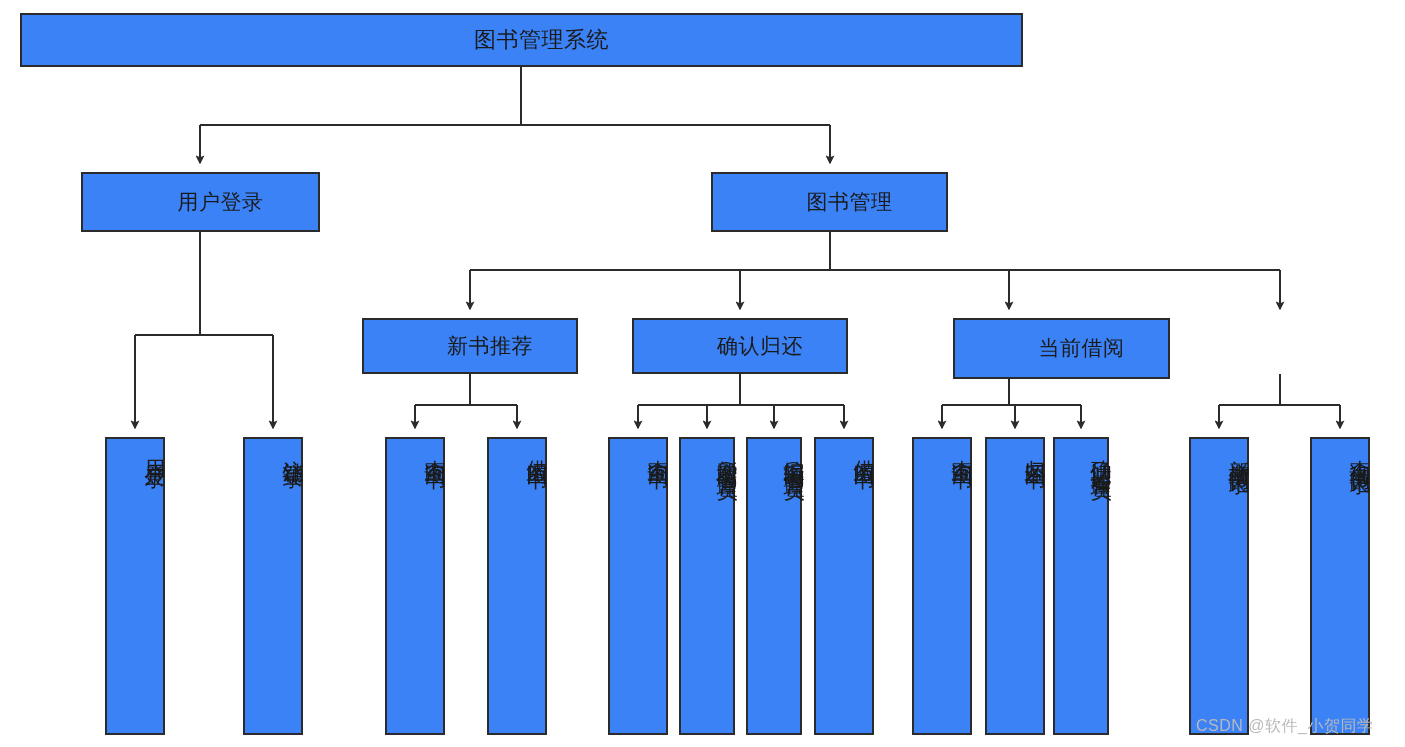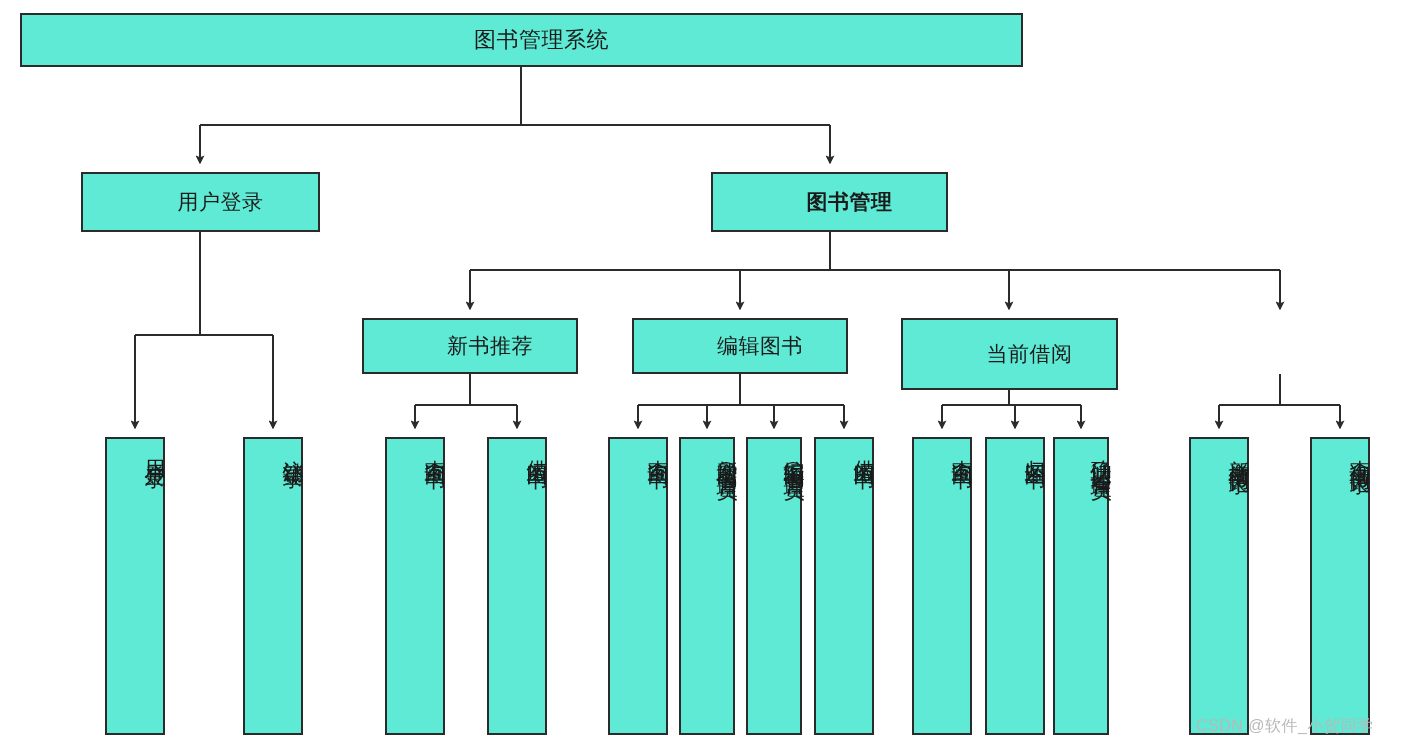--- a/index.html
+++ b/index.html
@@ -21,21 +21,21 @@
     position: absolute;
     left: 0;
     top: 0;
     width: 1405px;
     height: 747px;
     pointer-events: none;
   }
   .node {
     position: absolute;
     box-sizing: border-box;
-    background: #5eead4;
+    background: #3b82f6;
     border: 2px solid #2b2b2b;
     display: flex;
     align-items: center;
     justify-content: center;
     color: #1a1a1a;
     padding-left: 40px;
   }
   .node .lbl {
     display: block;
     line-height: 1.18;
@@ -128,31 +128,31 @@
     </g>
   </svg>
 
   <div class="node horiz root" id="n-root" style="left: 20px; top: 13px; width: 1003px; height: 54px;">
     <span class="lbl">图书管理系统</span>
   </div>
 
   <div class="node horiz" id="n-l2-0" style="left: 81px; top: 172px; width: 239px; height: 60px;">
     <span class="lbl">用户登录</span>
   </div>
-  <div class="node horiz" id="n-l2-1" style="left: 711px; top: 172px; width: 237px; height: 60px; font-weight: bold;">
+  <div class="node horiz" id="n-l2-1" style="left: 711px; top: 172px; width: 237px; height: 60px;">
     <span class="lbl">图书管理</span>
   </div>
 
   <div class="node horiz" id="n-l3-0" style="left: 362px; top: 318px; width: 216px; height: 56px;">
     <span class="lbl">新书推荐</span>
   </div>
   <div class="node horiz" id="n-l3-1" style="left: 632px; top: 318px; width: 216px; height: 56px;">
-    <span class="lbl">编辑图书</span>
+    <span class="lbl">确认归还</span>
   </div>
-  <div class="node horiz" id="n-l3-2" style="left: 901px; top: 318px; width: 217px; height: 72px;">
+  <div class="node horiz" id="n-l3-2" style="left: 953px; top: 318px; width: 217px; height: 61px;">
     <span class="lbl">当前借阅</span>
   </div>
 
   <div class="node vert" id="n-leaf-0" style="left: 105px; top: 437px; width: 60px; height: 298px;">
     <span class="lbl">用户登录</span>
   </div>
   <div class="node vert" id="n-leaf-1" style="left: 243px; top: 437px; width: 60px; height: 298px;">
     <span class="lbl">注销登录</span>
   </div>
   <div class="node vert" id="n-leaf-2" style="left: 385px; top: 437px; width: 60px; height: 298px;">

